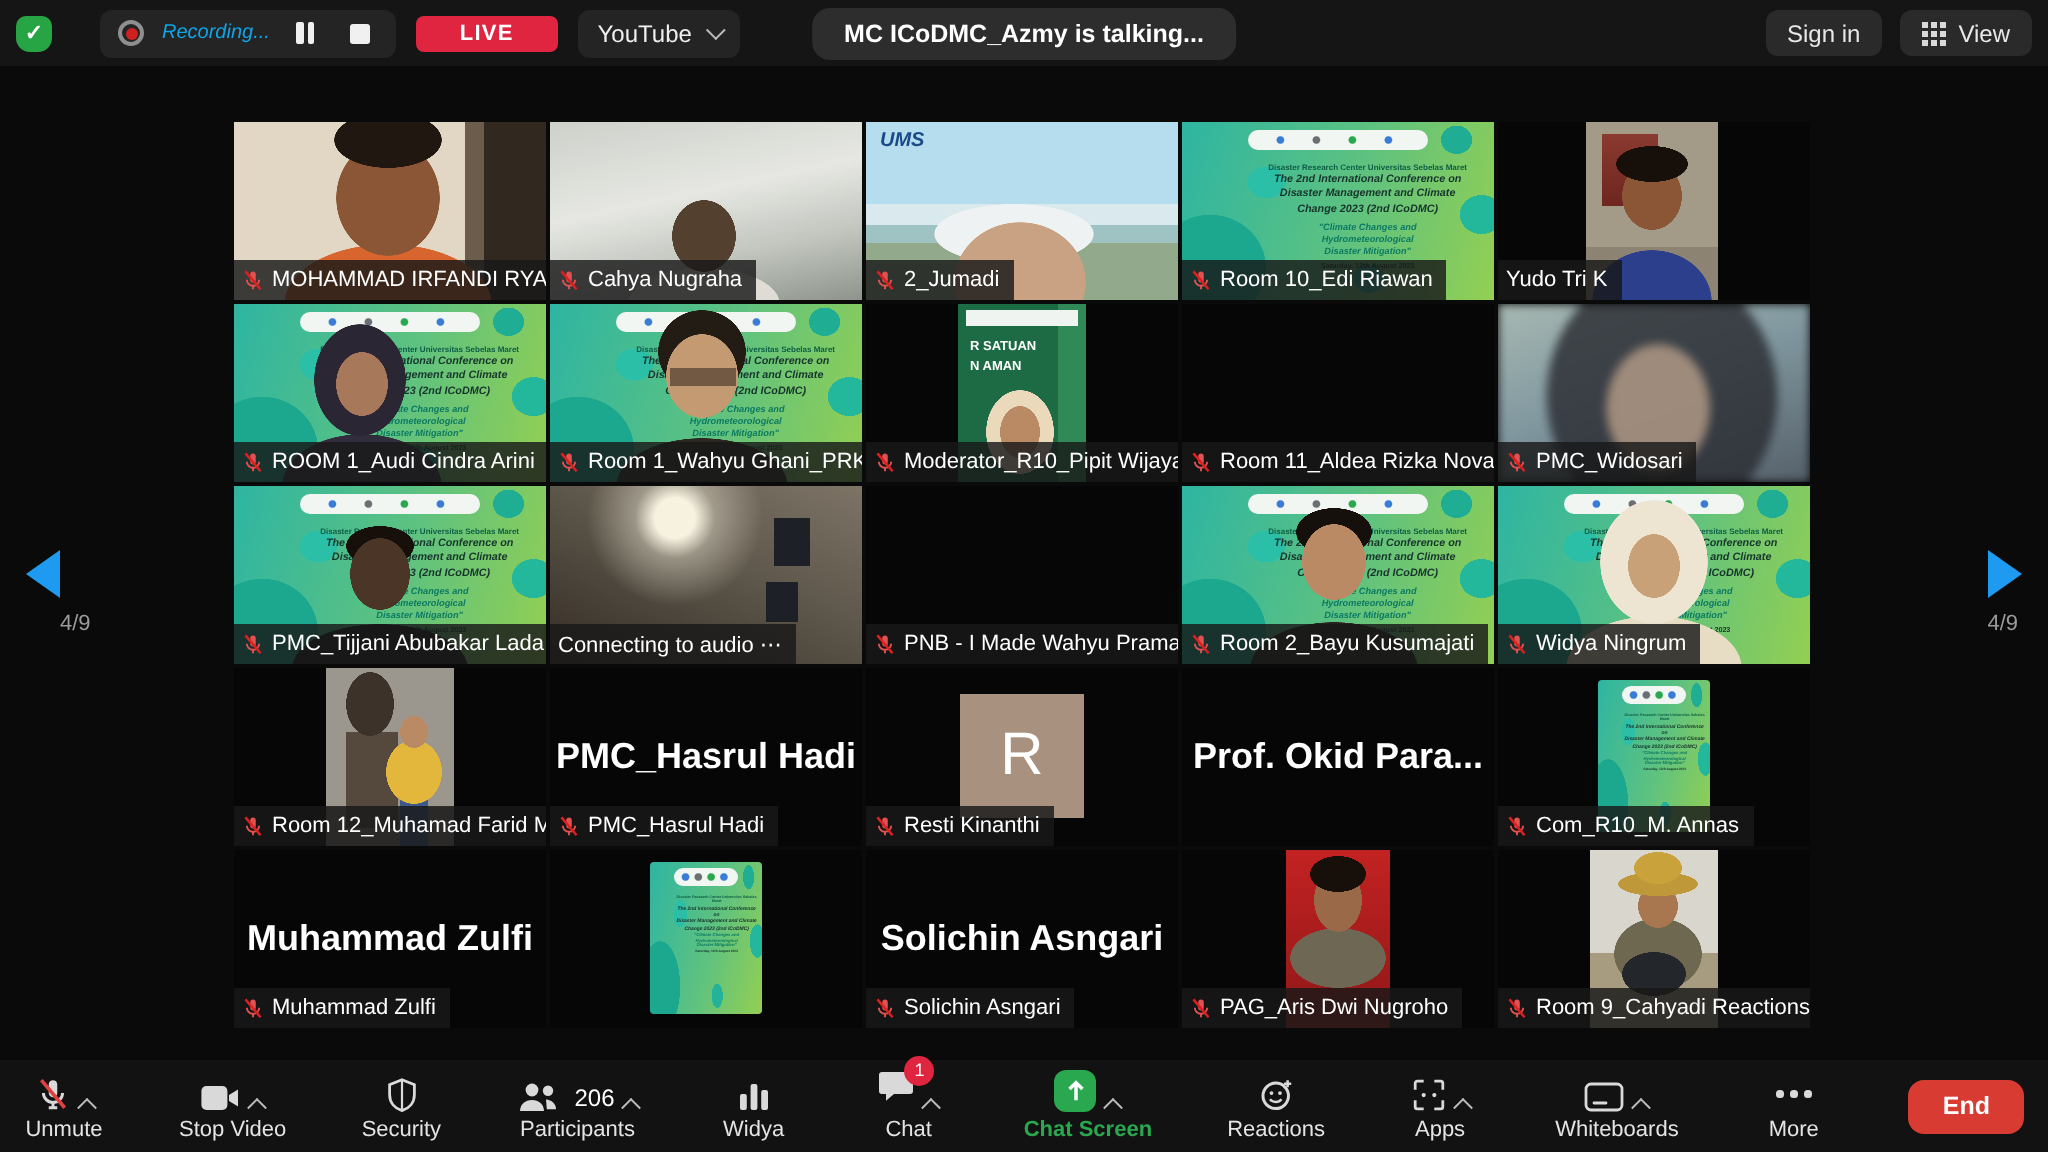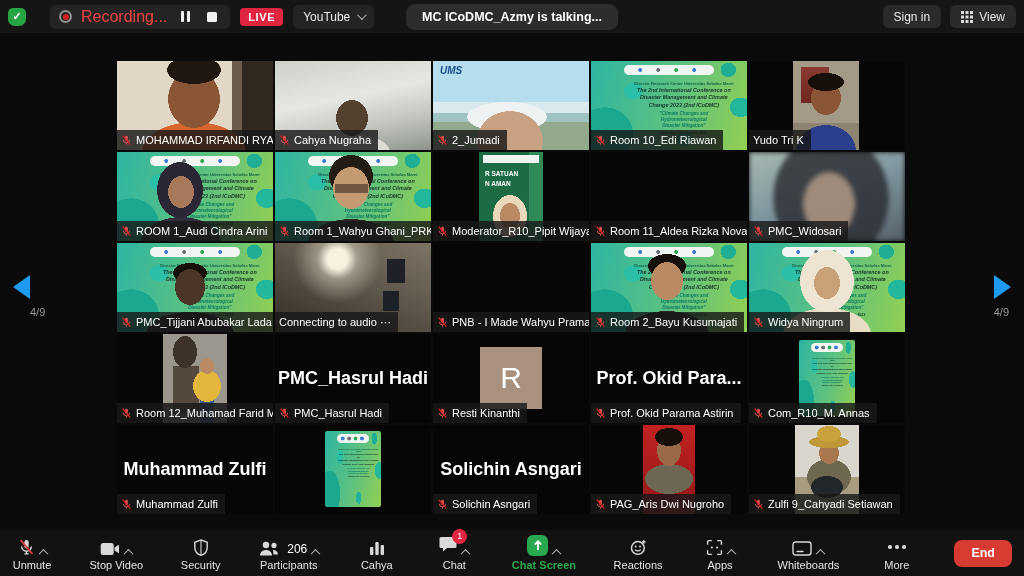--- a/index.html
+++ b/index.html
@@ -5,25 +5,25 @@
 * { margin:0; padding:0; box-sizing:border-box; }
 html,body { width:1024px; height:576px; background:#000; font-family:"Liberation Sans",sans-serif; overflow:hidden; }
 #app { position:relative; width:1024px; height:576px; background:#0a0a0a; }
 
 
 .topbar { position:absolute; top:0; left:0; right:0; height:33px; background:#151515; }
 .tb-left { position:absolute; left:8px; top:0; height:33px; display:flex; align-items:center; gap:10px; }
 .shield { width:18px; height:18px; background:#27a444; border-radius:5px 5px 7px 7px; color:#fff; font-size:11px; font-weight:bold; display:flex; align-items:center; justify-content:center; }
 .recpill { background:#242424; border-radius:6px; height:24px; display:flex; align-items:center; gap:9px; padding:0 9px; margin-left:14px; }
 .recdot { width:13px; height:13px; border-radius:50%; border:2px solid #8f8f8f; background:#d02020; background-clip:content-box; padding:1.5px; }
-.rectxt { color:#ef4444; font-size:16px; }
+.rectxt { color:#0ea5e9; font-size:10px;font-style:italic; }
 .recbtn { width:18px; height:18px; display:flex; align-items:center; justify-content:center; gap:2.5px; }
 .recbtn .bar { width:3.2px; height:11px; background:#f0f0f0; border-radius:1px; }
 .recbtn .sq { width:10px; height:10px; background:#f0f0f0; border-radius:1.5px; }
-.livepill { border-radius:4px; color:#fff; font-size:11px; font-weight:bold; letter-spacing:.6px; padding:3px 8px; }
+.livepill { border-radius:4px; color:#fff; font-size:11px; font-weight:bold; letter-spacing:.6px; padding:3px 22px; }
 .ytpill { background:#242424; border-radius:6px; height:24px; display:flex; align-items:center; gap:7px; padding:0 10px; color:#eee; font-size:12px; }
 .toast { position:absolute; left:50%; top:4px; transform:translateX(-50%); background:#2d2d2d; border-radius:9px; height:26px; line-height:26px; padding:0 16px; color:#fff; font-size:12.5px; font-weight:bold; white-space:nowrap; }
 .tb-right { position:absolute; right:8px; top:0; height:33px; display:flex; align-items:center; gap:9px; }
 .tb-pill { background:#2a2a2a; border-radius:6px; height:23px; display:flex; align-items:center; gap:6px; padding:0 11px; color:#e8e8e8; font-size:12px; }
 .chev { width:7px; height:7px; border-right:1.6px solid #bbb; border-bottom:1.6px solid #bbb; display:inline-block; }
 .chev.up { transform:rotate(-135deg) translate(-1px,-1px); }
 .chev.dn { transform:rotate(45deg) translateY(-2px); }
 
 
 .pageL,.pageR { position:absolute; top:275px; width:0; height:0; border-top:12px solid transparent; border-bottom:12px solid transparent; cursor:pointer; }
@@ -537,29 +537,20 @@
             <path d="M8 11.5v2.5" stroke="#e05252" stroke-width="1.4"></path>
             <path d="M2.5 1l11 13" stroke="#e02020" stroke-width="1.8"></path>
           </svg>
         <span>Resti Kinanthi</span>
       </div>
     </div>
 
     <div class="tile">
       <div class="vid tblack"></div>
       <div class="bigname">Prof. Okid Para...</div>
-      <div class="nametag">
-        <svg class="mmic" width="11" height="11" viewBox="0 0 16 16">
-            <rect x="6" y="1" width="4" height="8" rx="2" fill="#e05252"></rect>
-            <path d="M3.5 7a4.5 4.5 0 0 0 9 0" fill="none" stroke="#e05252" stroke-width="1.4"></path>
-            <path d="M8 11.5v2.5" stroke="#e05252" stroke-width="1.4"></path>
-            <path d="M2.5 1l11 13" stroke="#e02020" stroke-width="1.8"></path>
-          </svg>
-        <span>Prof. Okid Parama Astirin</span>
-      </div>
     </div>
 
     <div class="tile">
       <div class="vid tblack">
         <div class="mini">
           <div class="poster">
             <div class="pband"></div>
             <div class="ptxt">
               <div class="porg">Disaster Research Center Universitas Sebelas Maret</div>
               <div class="pt1">The 2nd International Conference on</div>
@@ -651,21 +642,21 @@
       <div class="vid tblack">
         <div class="photo t24p"></div>
       </div>
       <div class="nametag">
         <svg class="mmic" width="11" height="11" viewBox="0 0 16 16">
             <rect x="6" y="1" width="4" height="8" rx="2" fill="#e05252"></rect>
             <path d="M3.5 7a4.5 4.5 0 0 0 9 0" fill="none" stroke="#e05252" stroke-width="1.4"></path>
             <path d="M8 11.5v2.5" stroke="#e05252" stroke-width="1.4"></path>
             <path d="M2.5 1l11 13" stroke="#e02020" stroke-width="1.8"></path>
           </svg>
-        <span>Zulfi 9_Cahyadi Setiawan</span>
+        <span>Room 9_Cahyadi Reactions</span>
       </div>
     </div>
 
   </div>
 
   <div class="toolbar">
 
     <div class="titem">
       <span class="ticon">
         <svg width="17" height="17" viewBox="0 0 16 16">
@@ -715,21 +706,21 @@
     </div>
 
     <div class="titem">
       <span class="ticon">
         <svg width="16" height="15" viewBox="0 0 16 15">
             <rect x="1" y="6" width="3.4" height="8" rx="1" fill="#d9d9d9"></rect>
             <rect x="6.3" y="1" width="3.4" height="13" rx="1" fill="#d9d9d9"></rect>
             <rect x="11.6" y="4" width="3.4" height="10" rx="1" fill="#d9d9d9"></rect>
           </svg>
       </span>
-      <span class="tlabel">Cahya</span>
+      <span class="tlabel">Widya</span>
     </div>
 
     <div class="titem">
       <span class="ticon">
         <span style="position:relative; display:inline-block;">
           <svg width="18" height="16" viewBox="0 0 18 16">
               <path d="M2 1h14a1.5 1.5 0 0 1 1.5 1.5v8A1.5 1.5 0 0 1 16 12H8l-4 3.4V12H2A1.5 1.5 0 0 1 .5 10.5v-8A1.5 1.5 0 0 1 2 1z" fill="#d9d9d9"></path>
             </svg>
           <span class="badge">1</span>
         </span>

